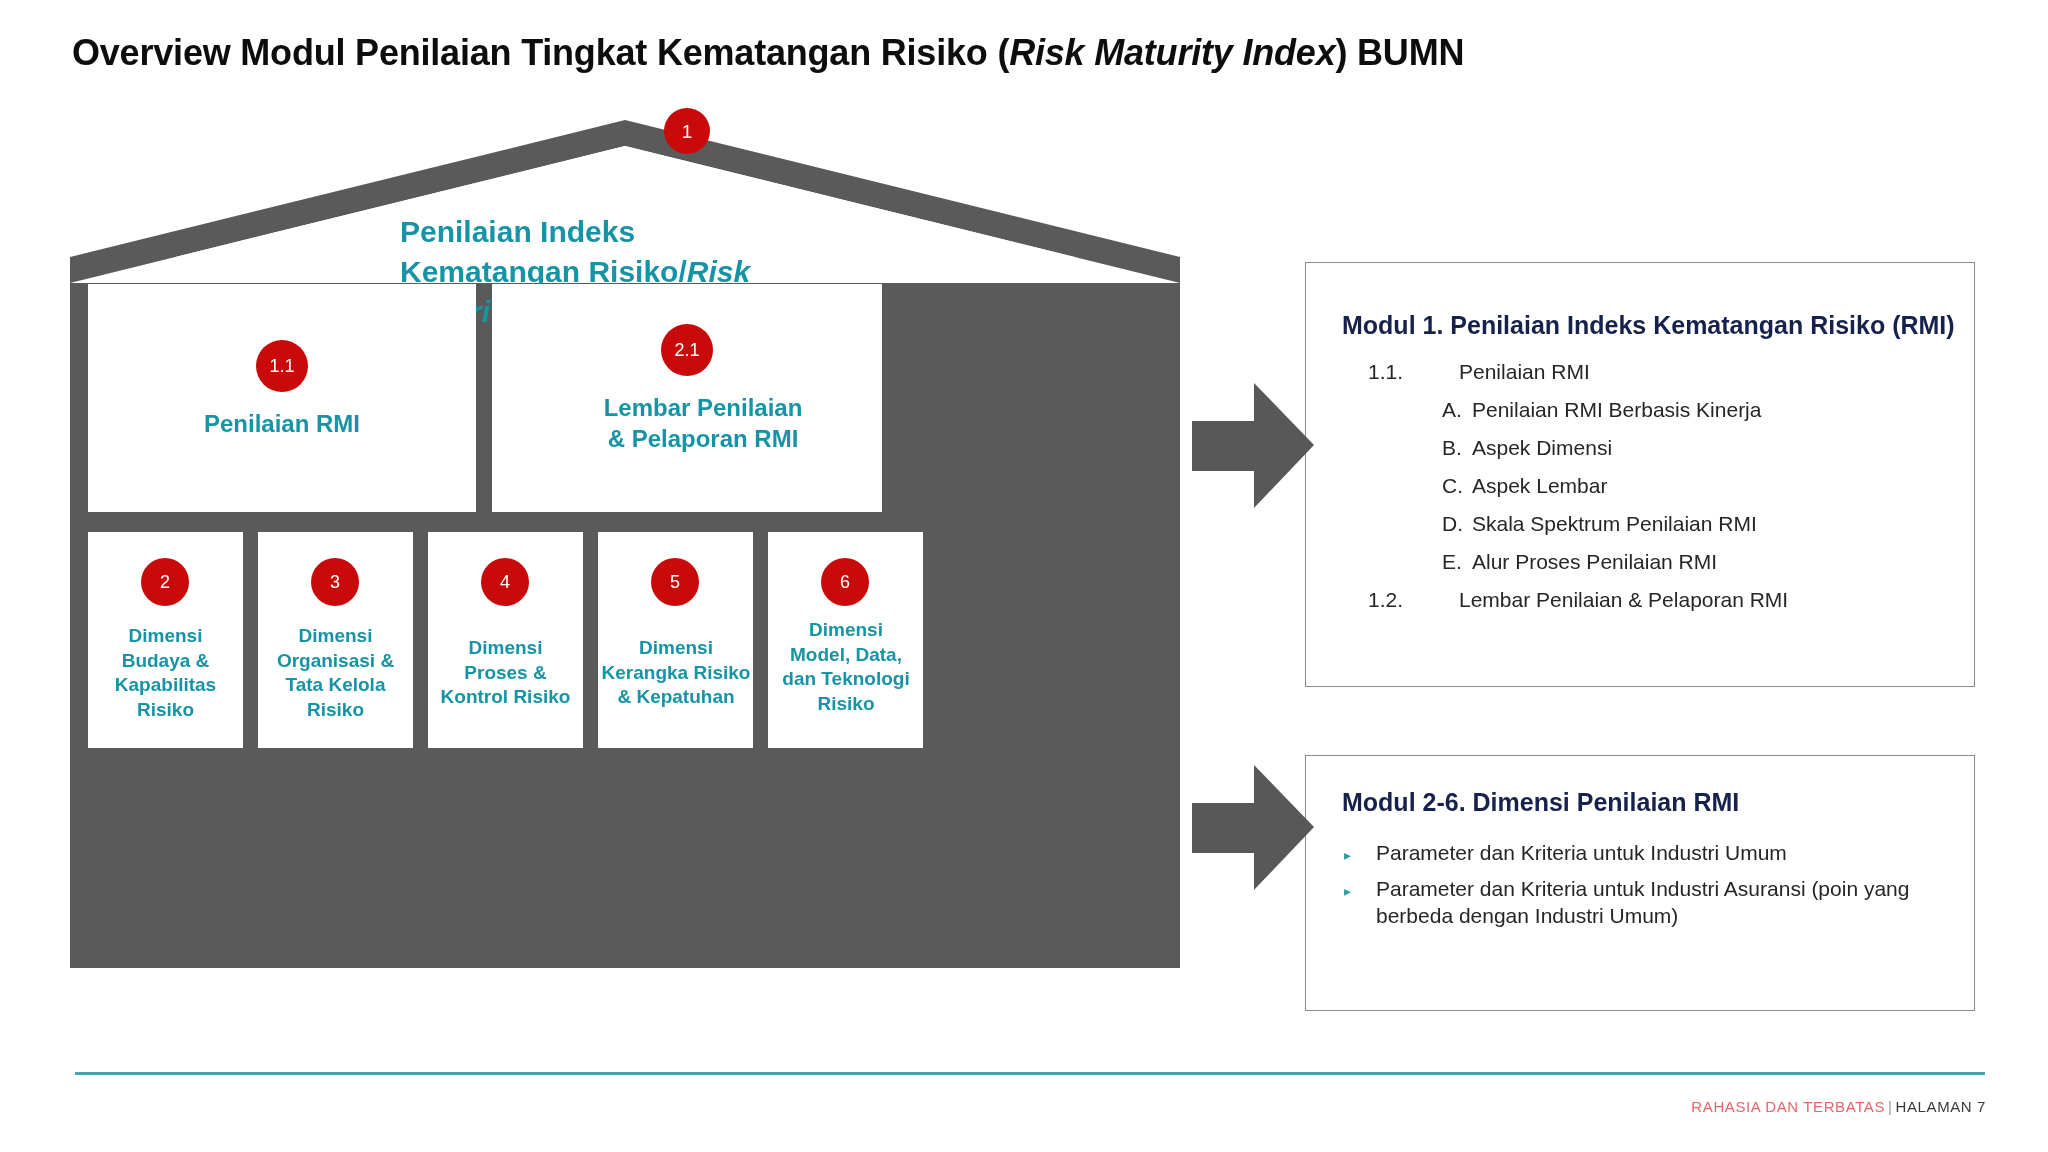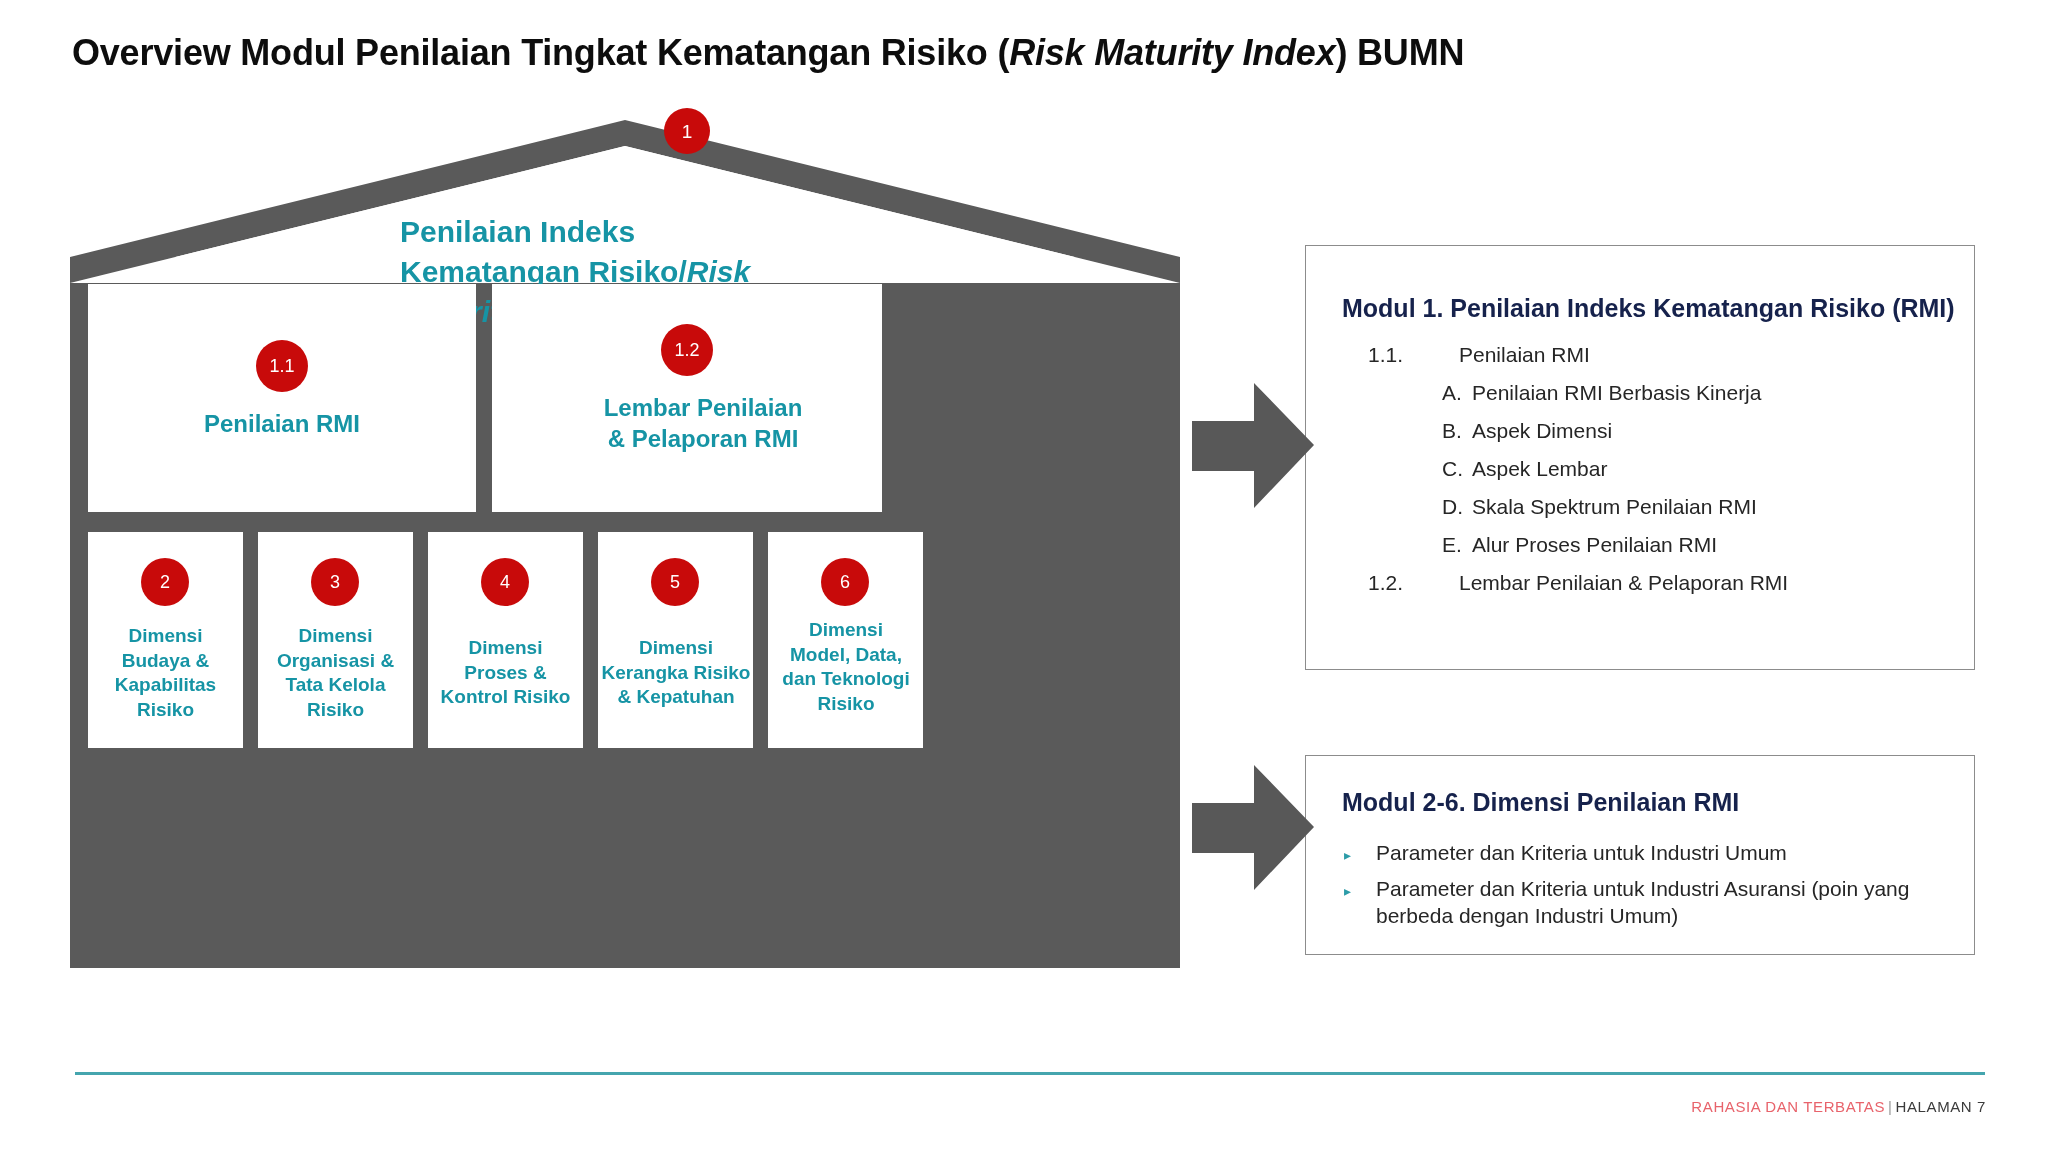--- a/index.html
+++ b/index.html
@@ -99,22 +99,22 @@
     z-index: 3;
   }
 
   
   .panel {
     position: absolute;
     background: #ffffff;
     border: 1px solid #8c8c8c;
     box-sizing: border-box;
   }
-  #panel-modul-1 { left: 1305px; top: 245px; width: 670px; height: 425px; }
-  #panel-modul-2-6 { left: 1305px; top: 755px; width: 670px; height: 200px; }
+  #panel-modul-1 { left: 1305px; top: 262px; width: 670px; height: 425px; }
+  #panel-modul-2-6 { left: 1305px; top: 755px; width: 670px; height: 256px; }
 
   .panel-title {
     position: absolute;
     left: 36px;
     font-size: 25px;
     font-weight: bold;
     color: #16224C;
     white-space: nowrap;
   }
   #panel-modul-1 .panel-title { top: 48px; }
@@ -221,21 +221,21 @@
     <div><span>Kematangan Risiko/</span><span class="ital">Risk</span></div>
     <div><span class="ital">Maturity Index</span><span> (RMI)</span></div>
   </div>
 
   <div class="room" id="room-mid-1" style="left:18px; top:164px; width:388px; height:228px;">
     <div class="badge mid" style="left:168px; top:56px;">1.1</div>
     <div class="room-label mid-label" style="top:124px;">Penilaian RMI</div>
   </div>
 
   <div class="room" id="room-mid-2" style="left:422px; top:164px; width:390px; height:228px;">
-    <div class="badge mid" style="left:169px; top:40px;">1.2</div>
+    <div class="badge mid" style="left:169px; top:40px;">2.1</div>
     <div class="room-label mid-label" style="top:108px; white-space:pre-line;margin-left:16px;">Lembar Penilaian
 &amp; Pelaporan RMI</div>
   </div>
 
   <div class="room" id="room-bot-1" style="left:18px; top:412px; width:155px; height:216px;">
     <div class="badge bot" style="left:53px; top:26px;">2</div>
     <div class="room-label bot-label" style="top:92px; white-space:pre-line;">Dimensi
 Budaya &amp;
 Kapabilitas
 Risiko</div>

